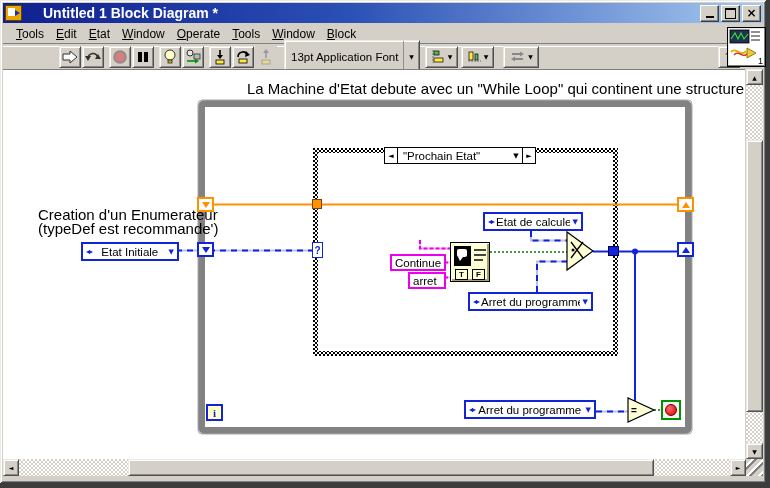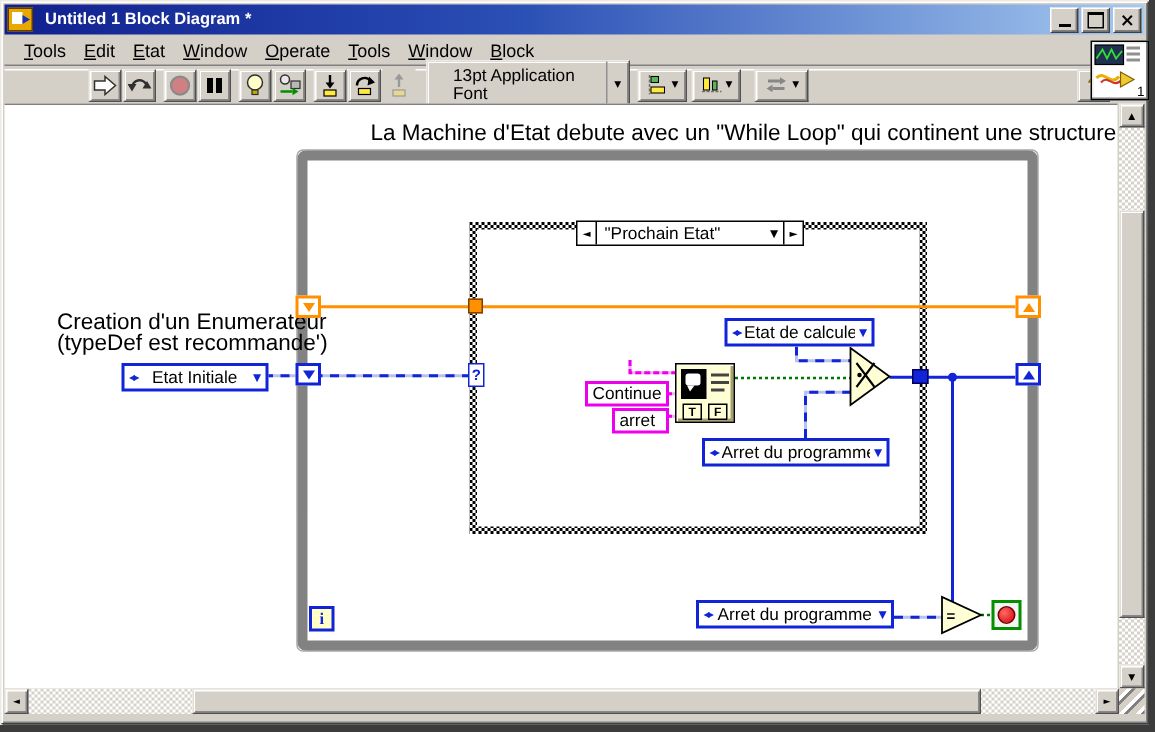--- a/index.html
+++ b/index.html
@@ -4,21 +4,21 @@
 <style>
   html,body{margin:0;padding:0;}
   body{width:770px;height:488px;background:#3C3C3C;font-family:"Liberation Sans",sans-serif;position:relative;overflow:hidden;}
   .abs{position:absolute;}
   
   .window{position:absolute;left:0;top:0;width:766px;height:483px;background:#D4D0C8;
     box-shadow:inset 1px 1px 0 #ECEAE4, inset -1px -1px 0 #404040, inset 2px 2px 0 #fff, inset -2px -2px 0 #808080;}
   .titlebar{position:absolute;left:3px;top:3px;width:760px;height:20px;
     background:linear-gradient(90deg,#101f8f 0%,#2a4fb5 45%,#a6caf0 100%);
     display:flex;align-items:center;padding:0 2px;box-sizing:border-box;}
-  .title-text{color:#fff;font-weight:bold;font-size:11px;margin-left:8px;flex:1;white-space:nowrap;overflow:hidden;}
+  .title-text{color:#fff;font-weight:bold;font-size:14px;margin-left:21px;flex:1;white-space:nowrap;overflow:hidden;}
   .tb-btn{width:17px;height:15px;background:#D4D0C8;margin-left:2px;display:flex;align-items:center;justify-content:center;
     border:1px solid;border-color:#fff #404040 #404040 #fff;box-shadow:inset -1px -1px 0 #808080;font-size:10px;line-height:10px;}
   .min-glyph{width:8px;height:2px;background:#000;margin-top:7px;}
   .max-glyph{width:9px;height:8px;border:1px solid #000;border-top:2px solid #000;}
   .close-glyph{font-weight:bold;font-size:12px;color:#000;font-family:"DejaVu Sans",sans-serif;}
   .app-icon{width:15px;height:14px;background:#E8A800;border:1px solid #604000;position:relative;flex:none;}
   .app-icon:before{content:"";position:absolute;left:2px;top:2px;width:7px;height:8px;background:#fff;}
   .app-icon:after{content:"";position:absolute;right:1px;top:4px;width:0;height:0;border-left:5px solid #1830C0;border-top:3px solid transparent;border-bottom:3px solid transparent;}
   
   .menubar{position:absolute;left:3px;top:25px;width:740px;height:18px;display:flex;align-items:center;padding-left:7px;box-sizing:border-box;}
@@ -26,21 +26,21 @@
   .menu-item::first-letter{text-decoration:underline;}
   .sep-sunken{position:absolute;left:3px;top:43px;width:760px;height:2px;border-top:1px solid #808080;border-bottom:1px solid #fff;}
   
   .toolbar{position:absolute;left:3px;top:45px;width:720px;height:23px;display:flex;align-items:center;padding-left:56px;box-sizing:border-box;}
   .t-btn{width:22px;height:22px;background:#D4D0C8;border:1px solid;border-color:#ECEAE4 #505050 #505050 #ECEAE4;
     box-shadow:inset 1px 1px 0 #fff, inset -1px -1px 0 #888;display:flex;align-items:center;justify-content:center;
     box-sizing:border-box;margin-right:1px;position:relative;flex:none;}
   .t-btn.flat{border-color:transparent;box-shadow:none;}
   .combo{height:34px;background:#D4D0C8;border:1px solid;border-color:#ECEAE4 #505050 #505050 #ECEAE4;
     box-shadow:inset 1px 1px 0 #fff, inset -1px -1px 0 #888;display:flex;align-items:center;box-sizing:border-box;
-    font-size:11.5px;padding-left:17px;flex:none;}
+    font-size:11.5px;padding-left:6px;flex:none;}
   .combo .dd{margin-left:auto;width:15px;height:100%;display:flex;align-items:center;justify-content:center;
     border-left:1px solid #909090;font-size:6px;color:#000;font-family:"DejaVu Sans",sans-serif;}
   .dd-mini{font-size:6px;margin-left:2px;font-family:"DejaVu Sans",sans-serif;color:#000;}
   .help-q{color:#907800;font-weight:bold;font-size:14px;text-shadow:1px 1px 0 #fff;}
   .vi-icon{position:absolute;left:727px;top:27px;width:37px;height:38px;background:#fff;border:1px solid #000;
     box-shadow:inset -1px -1px 0 #808080, inset 1px 1px 0 #ECEAE4;}
   .vi-badge{position:absolute;right:2px;bottom:0px;font-size:9px;color:#000;}
   
   .canvas{position:absolute;left:3px;top:69px;width:742px;height:390px;background:#fff;overflow:hidden;border-top:1px solid #808080;box-sizing:border-box;}
   .lv-comment{position:absolute;font-size:15px;color:#000;white-space:nowrap;}

